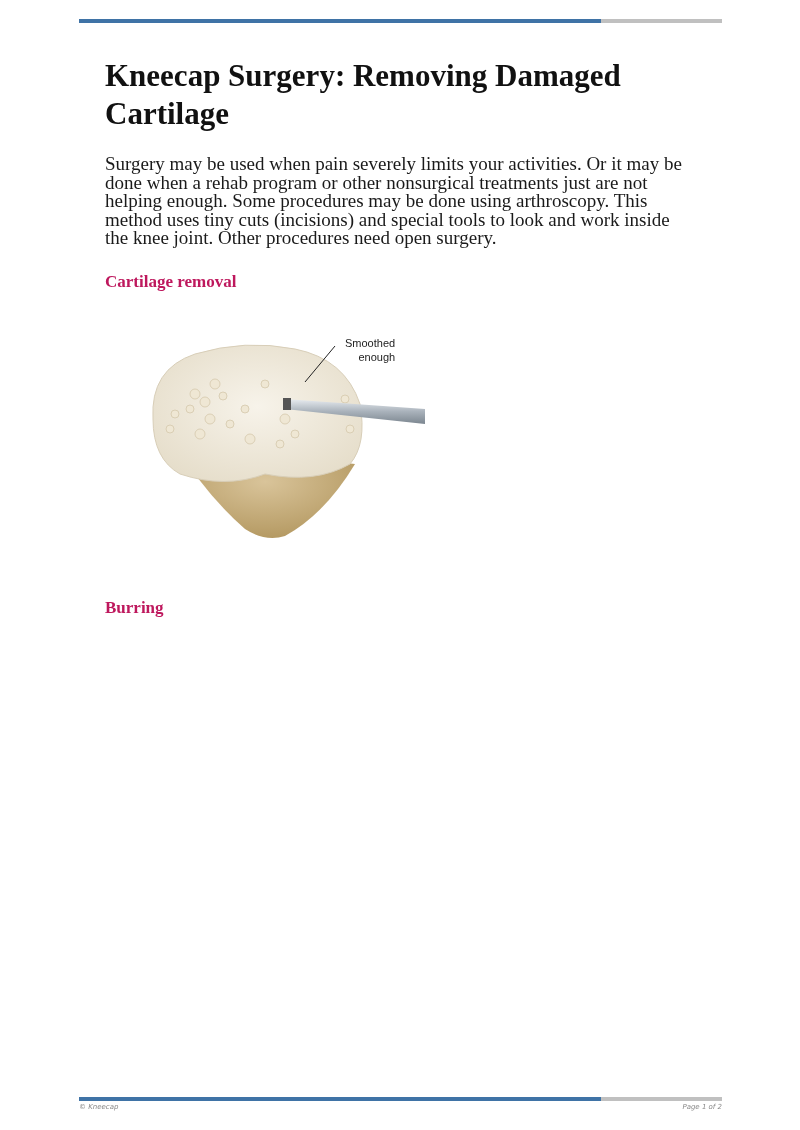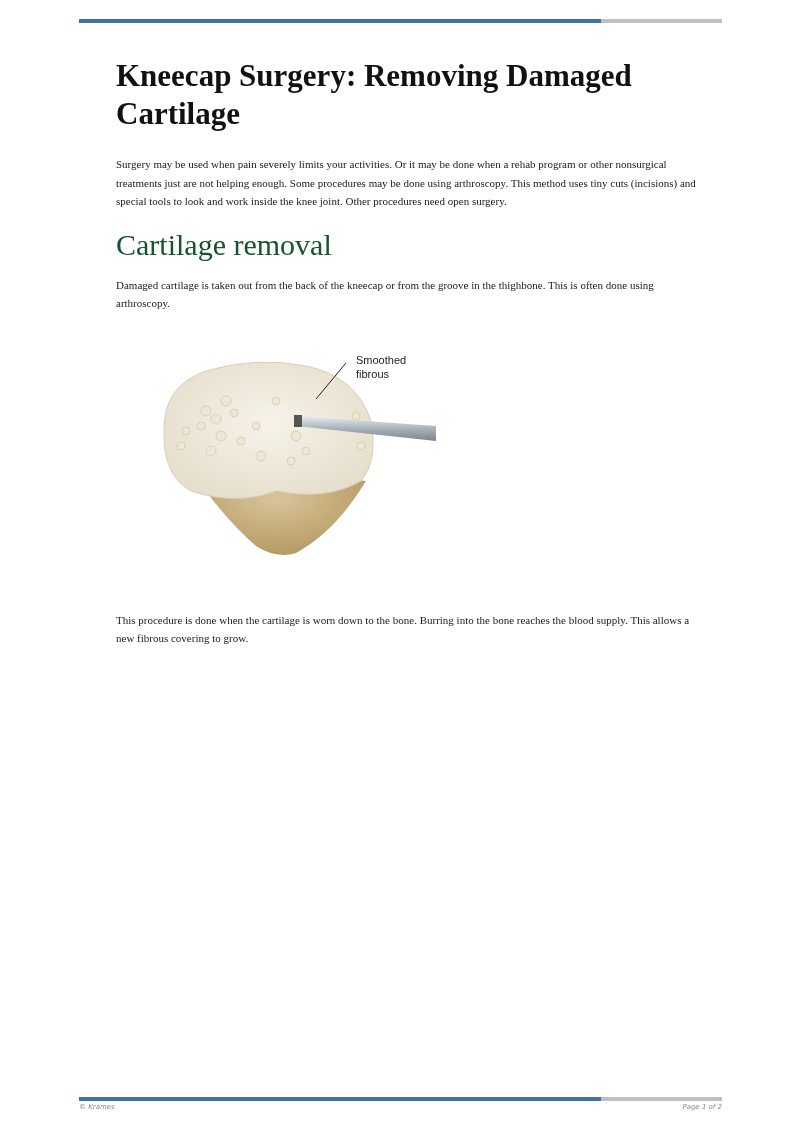--- a/index.html
+++ b/index.html
@@ -1,42 +1,41 @@
 <!DOCTYPE html>
 <html><head>
   <meta charset="utf-8">
   <style>
     html, body { margin: 0; padding: 0; background: #ffffff; }
     body { width: 800px; height: 1130px; position: relative; overflow: hidden; font-family: "Liberation Serif", serif; color: #111; }
     .bar { position: absolute; left: 79px; width: 643px; height: 4px; background: #c0c0c0; }
     .bar .fill { position: absolute; left: 0; top: 0; height: 4px; background: #3f73a6; width: 522px; }
     .bar.top { top: 19px; }
     .bar.bottom { top: 1097px; }
-    .content { position: absolute; left: 116px; top: 57px; width: 600px; }
+    .content { position: absolute; left: 105px; top: 57px; width: 600px; }
     h1 { font-size: 31px; line-height: 38px; font-weight: bold; margin: 0 0 22px 0; color: #111; }
-    h2 { font-size: 30px; line-height: 28px; font-weight: normal; margin: 0 0 17px 0; color: #14532d; }
-    p { font-size: 11px; line-height: 18.5px; margin: 0 12px 20px 0; color: #1a1a1a; }
-    .figure { position: relative; width: 290px; height: 230px; margin: 28px 0 40px 30px; }
+    h2 { font-size: 17px; line-height: 28px; font-weight: bold; margin: 0 0 17px 0; color: #be185d; }
+    p { font-size: 19px; line-height: 18.5px; margin: 0 12px 20px 0; color: #1a1a1a; }
+    .figure { position: relative; width: 290px; height: 230px; margin: 28px 0 40px 30px; text-align: right; }
     .footer-left { position: absolute; left: 79px; top: 1103px; font-family: "DejaVu Sans", sans-serif; font-style: italic; font-size: 7px; color: #888; }
     .footer-right { position: absolute; right: 78px; top: 1103px; font-family: "DejaVu Sans", sans-serif; font-style: italic; font-size: 7px; color: #888; text-align: right; }
     .callout { position: absolute; left: 210px; top: 12px; font-family: "Liberation Sans", sans-serif; font-size: 11px; line-height: 14px; color: #222; }
   </style>
 </head>
 <body>
 
 <div class="bar top">
   <div class="fill"></div>
 </div>
 
 <div class="content">
   <h1>Kneecap Surgery: Removing Damaged Cartilage</h1>
   <p>Surgery may be used when pain severely limits your activities. Or it may be done when a rehab program or other nonsurgical treatments just are not helping enough. Some procedures may be done using arthroscopy. This method uses tiny cuts (incisions) and special tools to look and work inside the knee joint. Other procedures need open surgery.</p>
 
   <h2>Cartilage removal</h2>
-  <p>Damaged cartilage is taken out from the back of the kneecap or from the groove in the thighbone. This is often done using arthroscopy.</p>
 
 
   <div class="figure">
     <svg width="290" height="230" viewBox="0 0 290 230">
       <defs>
         <radialGradient id="bone" cx="50%" cy="40%" r="60%">
           <stop offset="0%" stop-color="#d9c49a"></stop>
           <stop offset="100%" stop-color="#b59a63"></stop>
         </radialGradient>
         <radialGradient id="cart" cx="50%" cy="45%" r="60%">
@@ -70,24 +69,24 @@
         <circle cx="145" cy="120" r="4"></circle>
           <circle cx="210" cy="75" r="4"></circle>
           <circle cx="215" cy="105" r="4"></circle>
       </g>
       <path d="M150 75 L290 85 L290 100 L150 85 Z" fill="url(#tool)"></path>
       <rect x="148" y="74" width="8" height="12" fill="#555"></rect>
       <line x1="170" y1="58" x2="200" y2="22" stroke="#222" stroke-width="1"></line>
     </svg>
     <div class="callout">
       <div>Smoothed</div>
-      <div>fibrous</div>
+      <div>enough</div>
     </div>
   </div>
 
-  <p>This procedure is done when the cartilage is worn down to the bone. Burring into the bone reaches the blood supply. This allows a new fibrous covering to grow.</p>
+  <h2>Burring</h2>
 </div>
 
 <div class="bar bottom">
   <div class="fill"></div>
 </div>
-<div class="footer-left">© Krames</div>
+<div class="footer-left">© Kneecap</div>
 <div class="footer-right">Page 1 of 2</div>
 
 </body></html>

